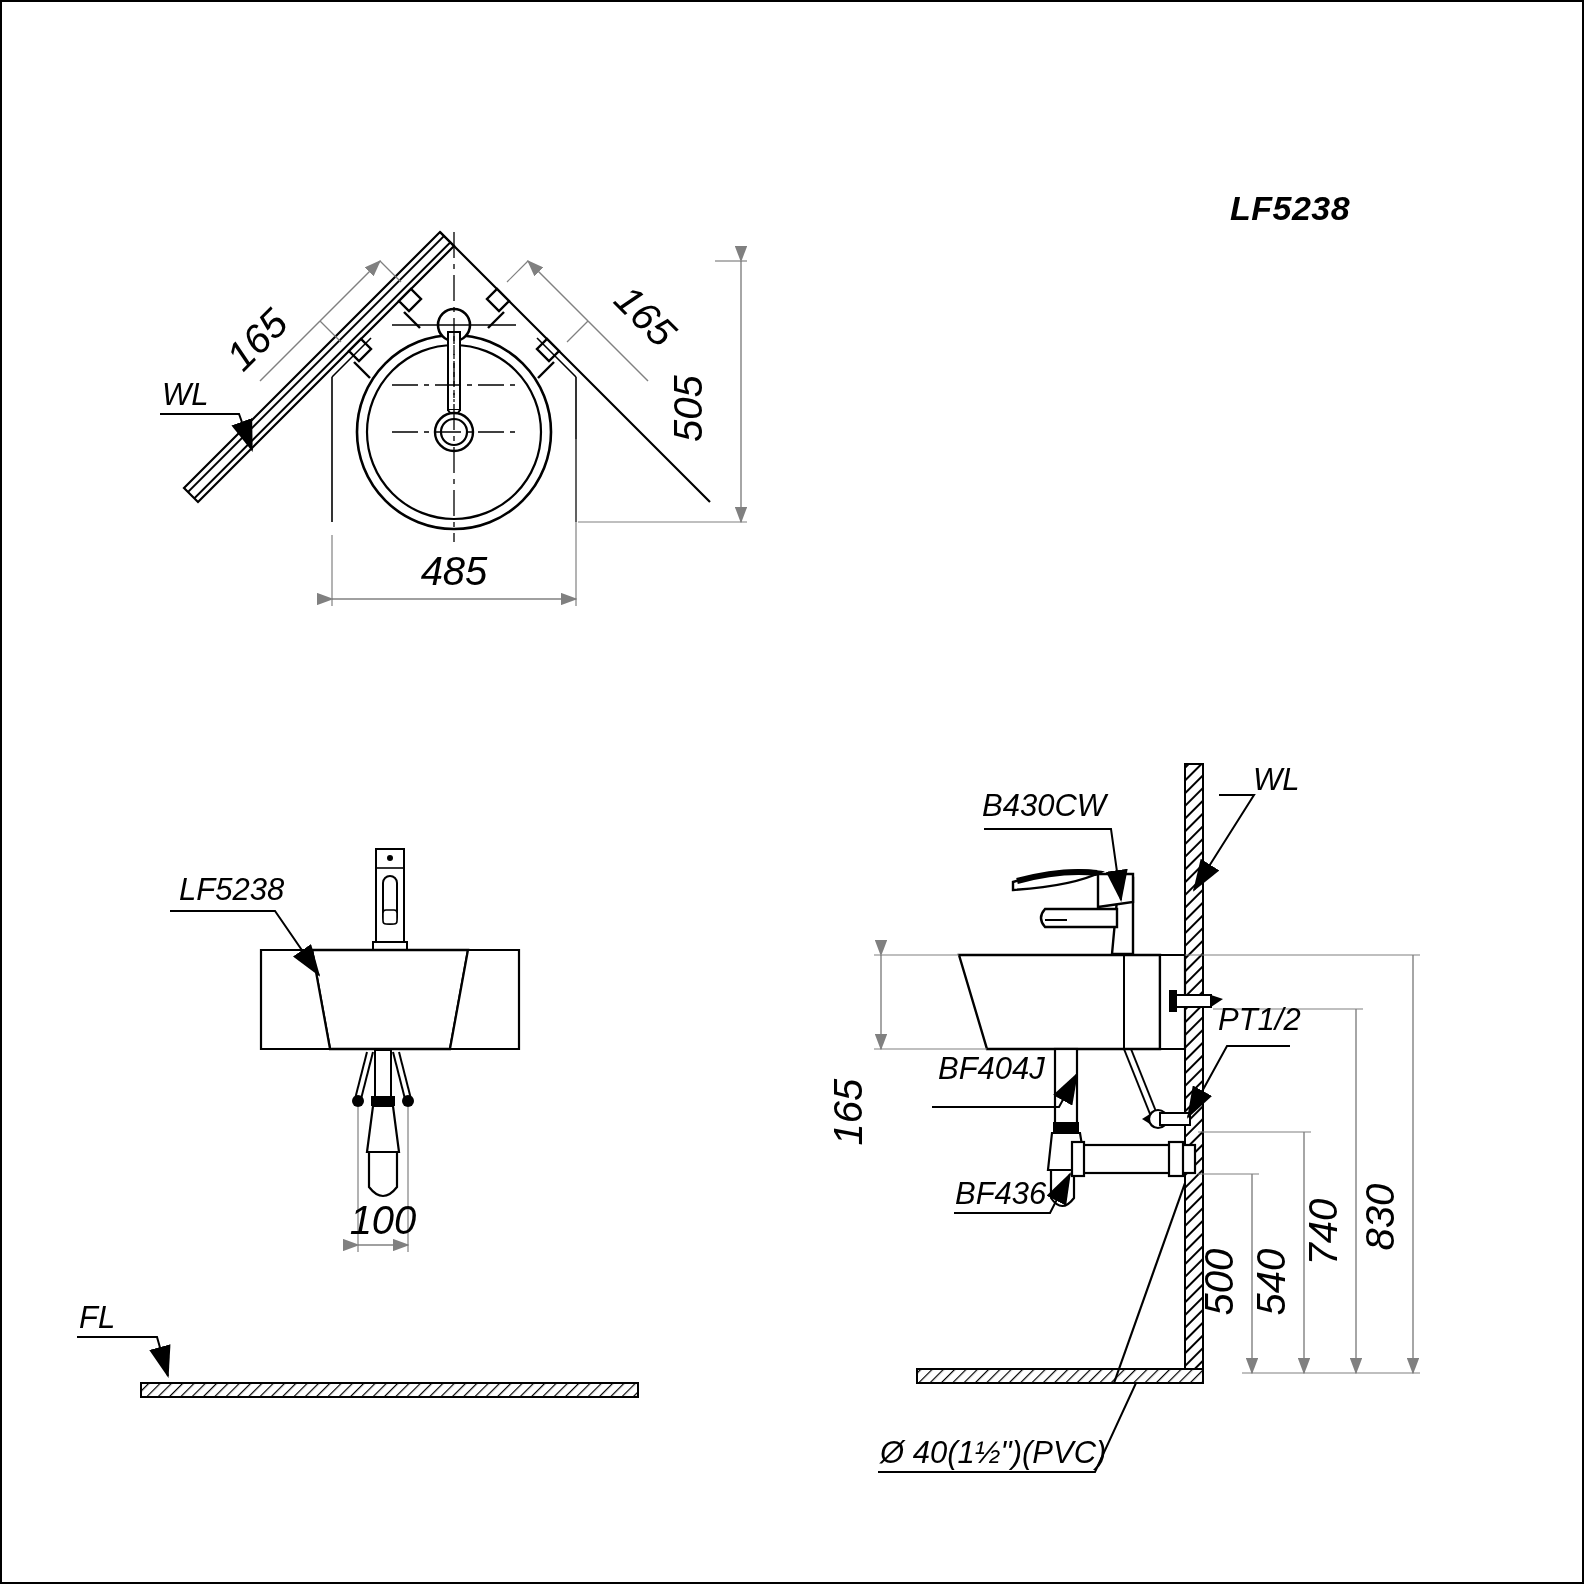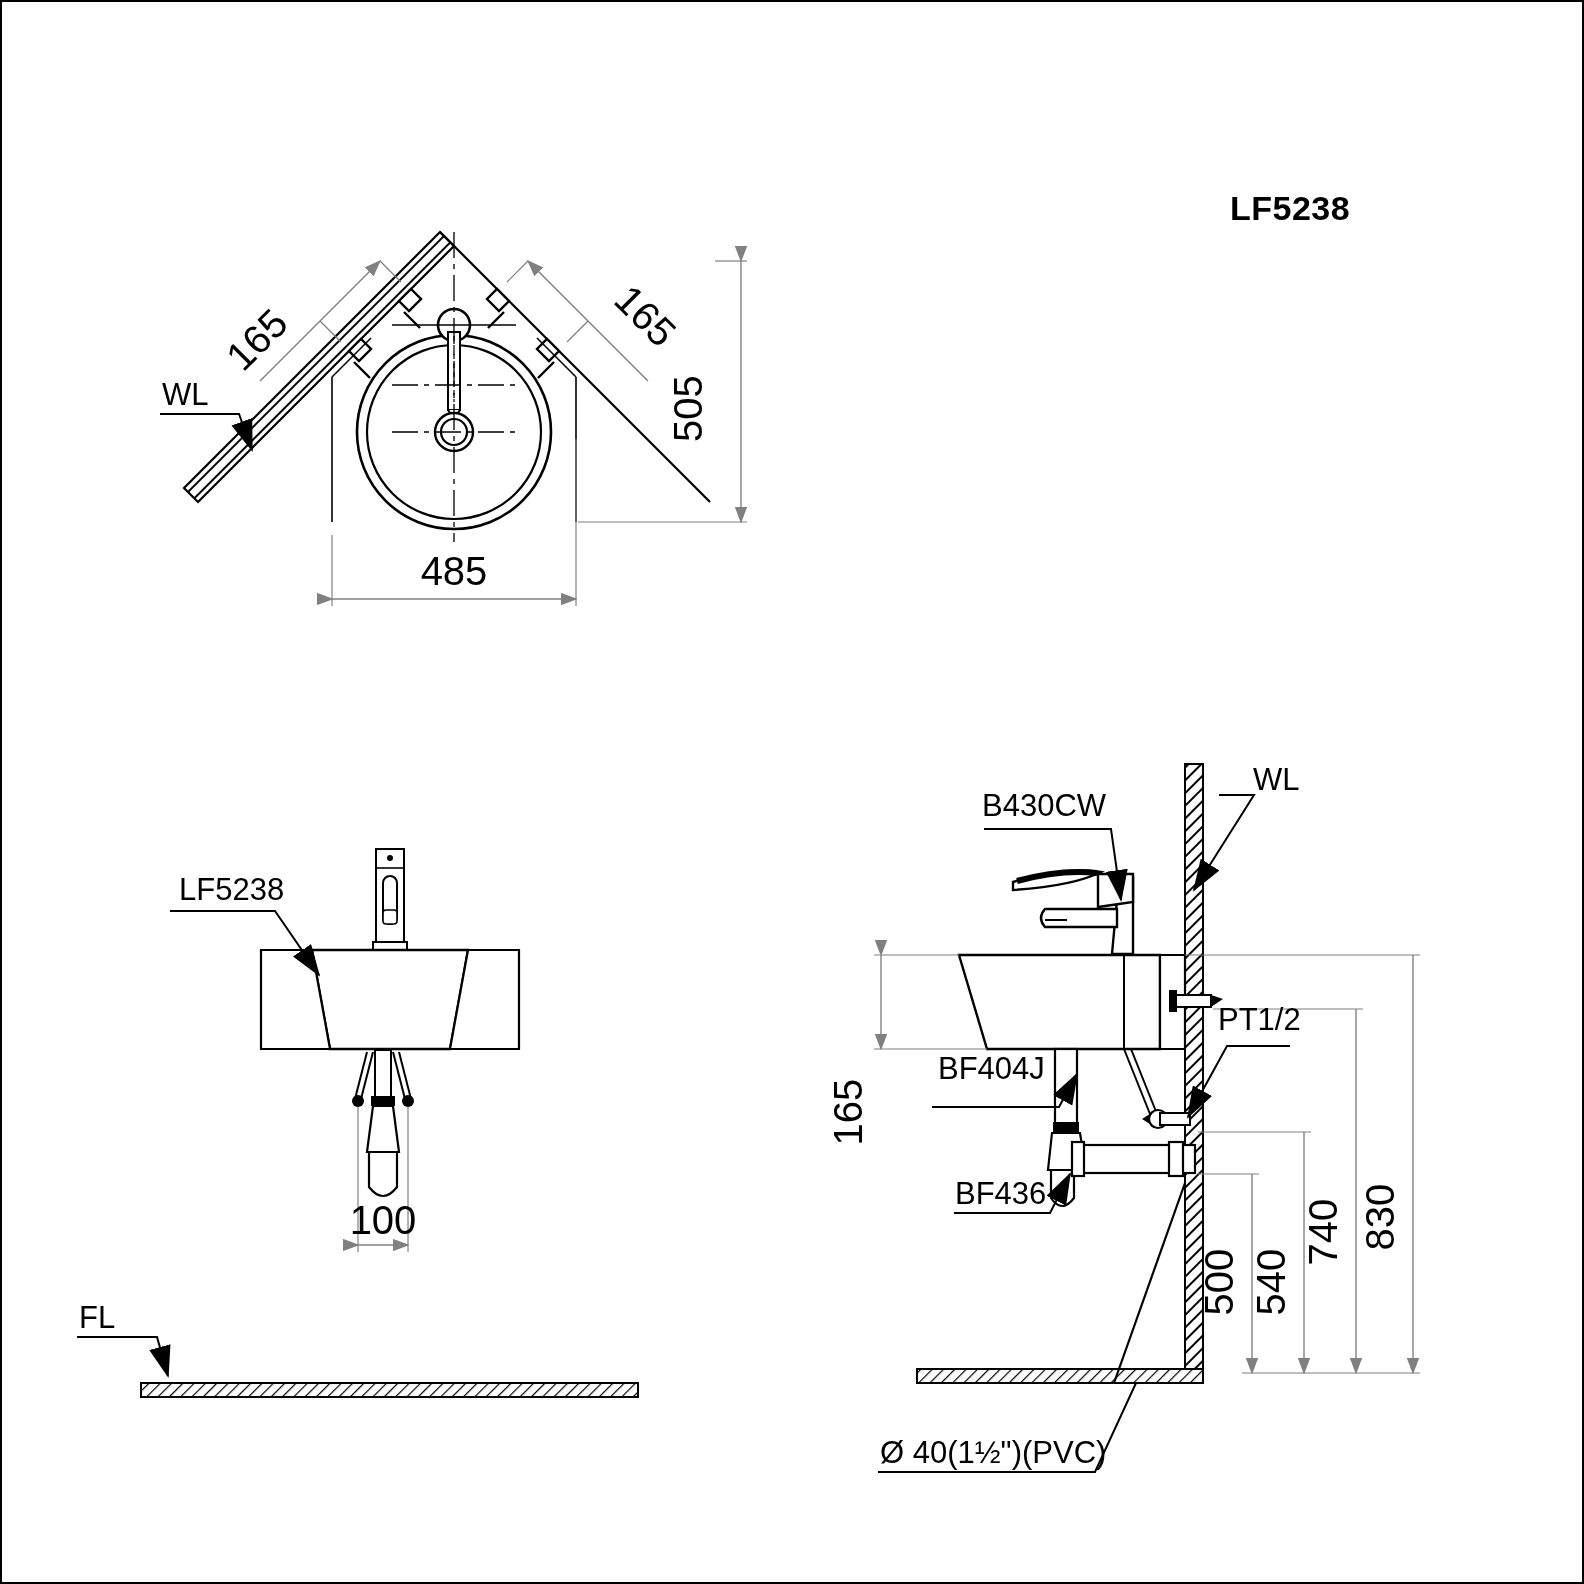--- a/index.html
+++ b/index.html
@@ -1,17 +1,17 @@
 <!DOCTYPE html>
 <html><head>
 <meta charset="utf-8">
 <style>
   html,body{margin:0;padding:0;background:#ffffff;}
   body{width:1584px;height:1584px;font-family:"Liberation Sans",sans-serif;}
-  #sheet{position:relative;width:1584px;height:1584px;box-sizing:border-box;border:2px solid #000;background:#fff;overflow:hidden;}
+  #sheet{position:relative;width:1584px;height:1584px;box-sizing:border-box;border:2px solid #000;background:#fff;overflow:hidden;font-style:italic;}
   #drawing{position:absolute;left:0;top:0;width:1584px;height:1584px;}
   .ttl{position:absolute;font-weight:bold;font-size:34px;color:#000;letter-spacing:0.5px;}
   text{font-family:"Liberation Sans",sans-serif;fill:#000;}
   .dimtxt{font-size:40px;font-weight:400;}
   .lbltxt{font-size:31px;font-weight:400;}
 </style>
 </head>
 <body>
 
 <div id="sheet">

